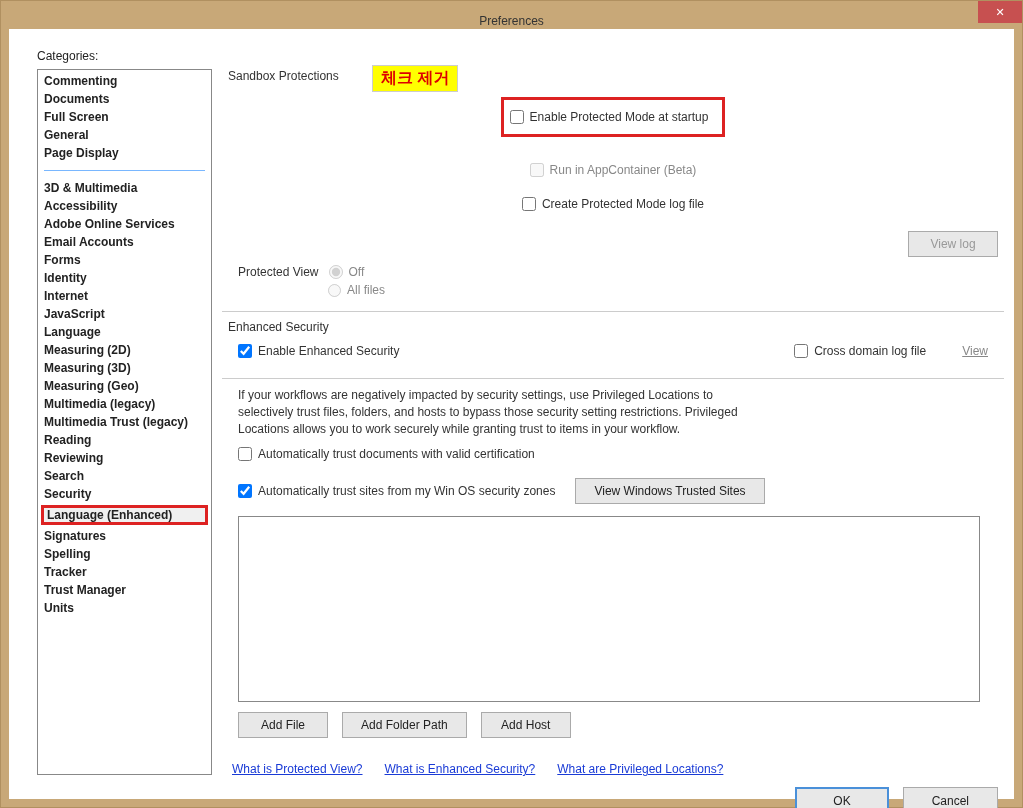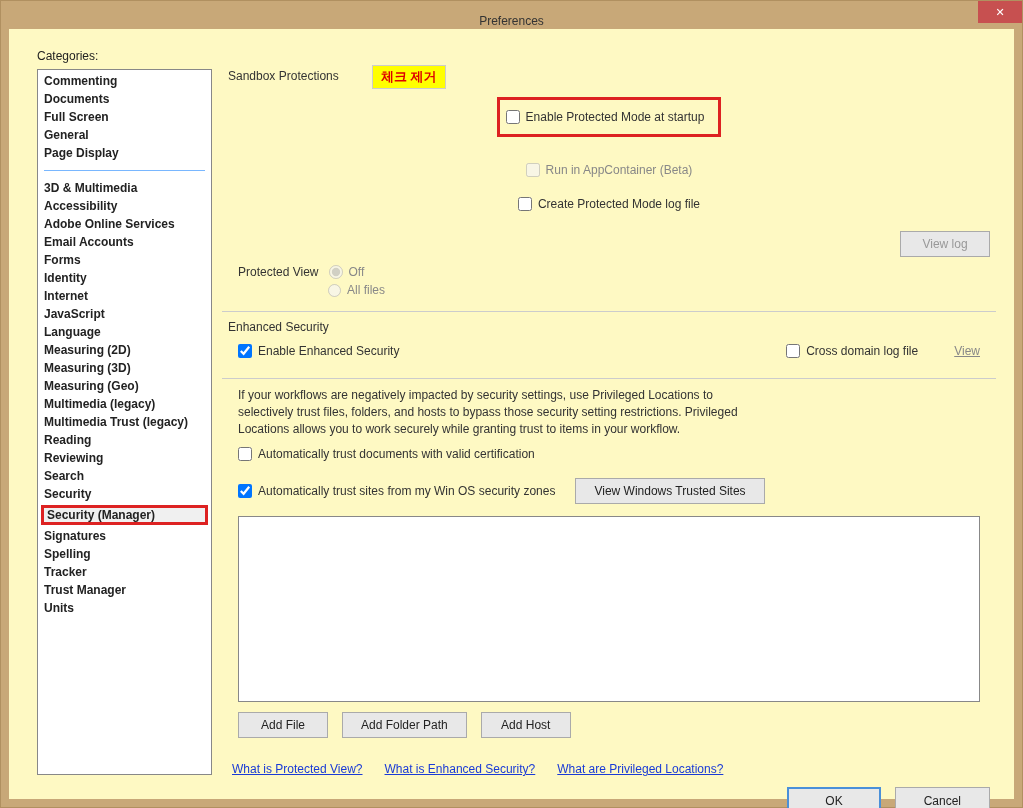--- a/index.html
+++ b/index.html
@@ -22,22 +22,22 @@
     position: absolute; right: 0; top: 0;
     width: 44px; height: 22px;
     background: #c75050; color: #fff;
     display: flex; align-items: center; justify-content: center;
     font-size: 11px;
     cursor: pointer;
   }
   .content-frame {
     position: absolute;
     left: 8px; right: 8px; top: 28px; bottom: 8px;
-    background: #fef9c3;
-    padding: 20px 24px 14px 28px;
+    background: #ffffff;
+    padding: 20px 16px 14px 28px;
   }
   .cat-label { margin-bottom: 6px; color: #222; }
   .body-row { display: flex; height: 706px; }
   .sidebar {
     width: 175px;
     background: #fff;
     border: 1px solid #888;
     overflow-y: auto;
     padding: 2px 0;
   }
@@ -60,21 +60,21 @@
   .main {
     flex: 1;
     padding-left: 16px;
     position: relative;
     color: #333;
   }
   .section-title { margin-bottom: 4px; color: #333; }
   .highlight-tag {
     background: #ffff00; color: #d00; font-weight: bold;
     position: absolute; top: -4px; left: 160px;
-    padding: 2px 8px; border: 1px solid #ccc; font-size: 13px;
+    padding: 2px 8px; border: 1px solid #ccc; font-size: 16px;
   }
   .red-box {
     border: 3px solid #d22;
     padding: 10px 14px 10px 6px;
     display: inline-flex;
     align-items: center;
     margin: 6px 0;
   }
   .row-inline { display: flex; align-items: center; gap: 30px; margin: 8px 0; }
   .chk { display: inline-flex; align-items: center; gap: 6px; }
@@ -141,21 +141,21 @@
           <div class="sidebar-item">Language</div>
           <div class="sidebar-item">Measuring (2D)</div>
           <div class="sidebar-item">Measuring (3D)</div>
           <div class="sidebar-item">Measuring (Geo)</div>
           <div class="sidebar-item">Multimedia (legacy)</div>
           <div class="sidebar-item">Multimedia Trust (legacy)</div>
           <div class="sidebar-item">Reading</div>
           <div class="sidebar-item">Reviewing</div>
           <div class="sidebar-item">Search</div>
           <div class="sidebar-item">Security</div>
-          <div class="sidebar-item selected">Security (Manager)</div>
+          <div class="sidebar-item selected">Language (Enhanced)</div>
           <div class="sidebar-item">Signatures</div>
           <div class="sidebar-item">Spelling</div>
           <div class="sidebar-item">Tracker</div>
           <div class="sidebar-item">Trust Manager</div>
           <div class="sidebar-item">Units</div>
         </div>
 
       <div class="main">
         <div class="highlight-tag">체크 제거</div>
 

